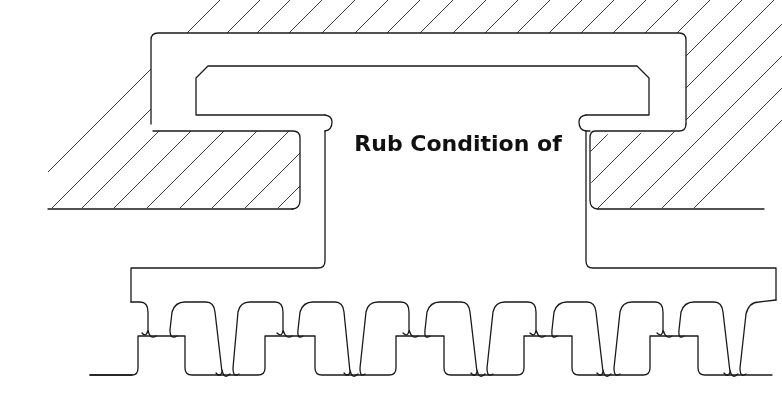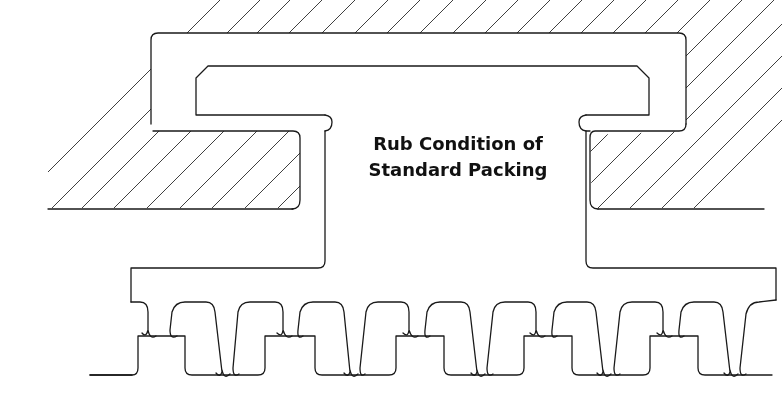--- a/index.html
+++ b/index.html
@@ -3,21 +3,21 @@
   <meta charset="utf-8">
   <style>
     html, body { margin: 0; padding: 0; background: #ffffff; }
     body { width: 782px; height: 416px; overflow: hidden; position: relative; font-family: "DejaVu Sans", sans-serif; }
     #diagram { position: absolute; left: 0; top: 0; width: 782px; height: 416px; }
     .ln { fill: none; stroke: #1a1a1a; stroke-width: 1.3; stroke-linejoin: round; stroke-linecap: round; }
     .hatch { fill: none; stroke: #2a2a2a; stroke-width: 0.9; }
     .caption {
       position: absolute; left: 338px; top: 131px; width: 240px;
       text-align: center; font-family: "DejaVu Sans", sans-serif;
-      font-weight: bold; font-size: 18px; line-height: 26px; color: #111111;
+      font-weight: bold; font-size: 22px; line-height: 26px; color: #111111;
     }
     .caption span { display: block; }
   </style>
 </head>
 <body>
 
 <svg id="diagram" viewBox="0 0 782 416" xmlns="http://www.w3.org/2000/svg">
   <defs>
     <clipPath id="housingClipLeft">
 
@@ -97,14 +97,13 @@
            L 389 375 Q 396 375 396 368 L 396 336 L 444 336 L 444 368 Q 444 375 451 375
            L 517 375 Q 524 375 524 368 L 524 336 L 572 336 L 572 368 Q 572 375 579 375
            L 643 375 Q 650 375 650 368 L 650 336 L 698 336 L 698 368 Q 698 375 705 375
            L 772 375"></path>
 
   <line class="ln" x1="90" y1="375" x2="132" y2="375"></line>
 </svg>
 
 <div class="caption">
   <span>Rub Condition of</span>
-  <span>Standard Packing</span>
 </div>
 
 </body></html>

